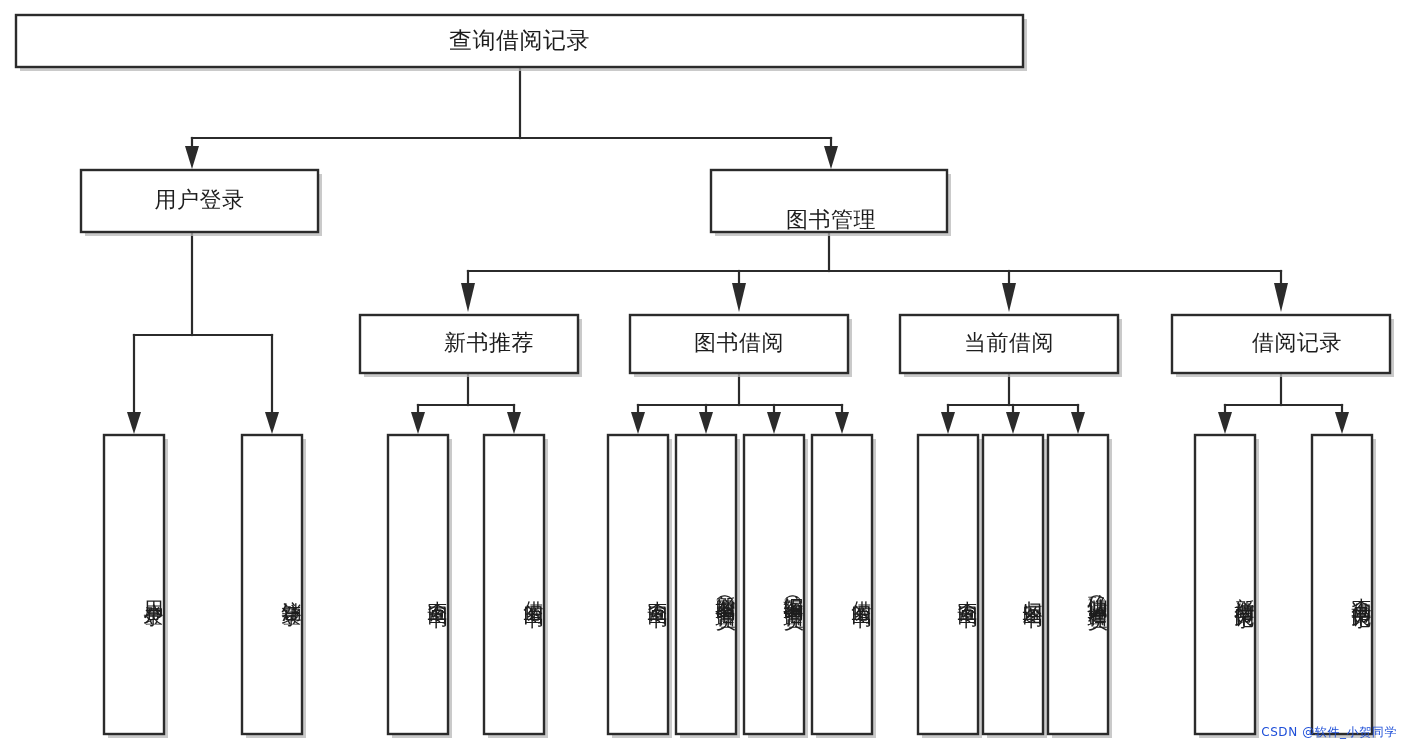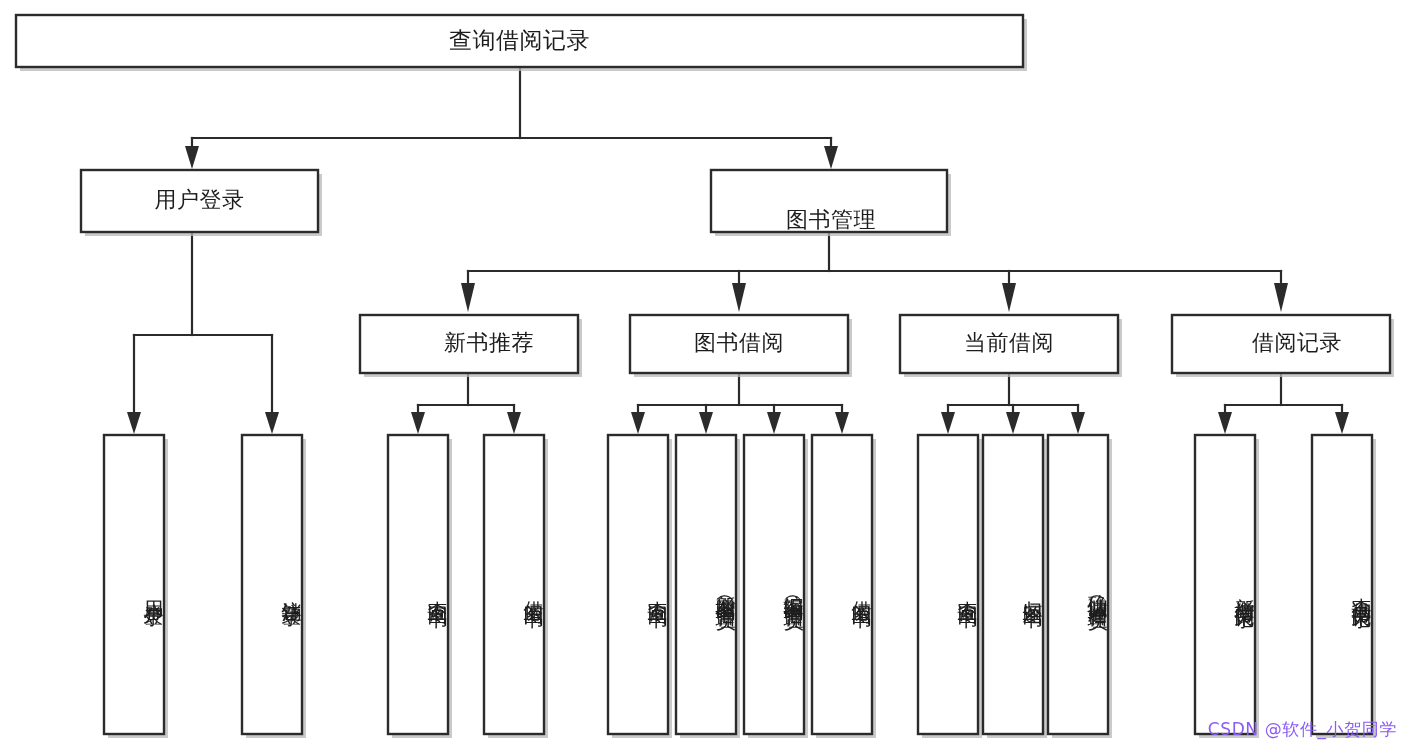--- a/index.html
+++ b/index.html
@@ -65,22 +65,22 @@
     justify-content: center;
     font-size: 20px;
     letter-spacing: 2.5px;
     padding-top: 6px;
     box-sizing: border-box;
   }
   .watermark {
     position: absolute;
     right: 8px;
     bottom: 6px;
-    font-size: 17px;
-    color: #8b5cf6;
+    font-size: 12px;
+    color: #1d4ed8;
     letter-spacing: 0.6px;
     white-space: nowrap;
     font-family: "DejaVu Sans", "Liberation Sans", sans-serif;
   }
 </style>
 </head>
 <body>
 
 <div id="diagram-root">
 

